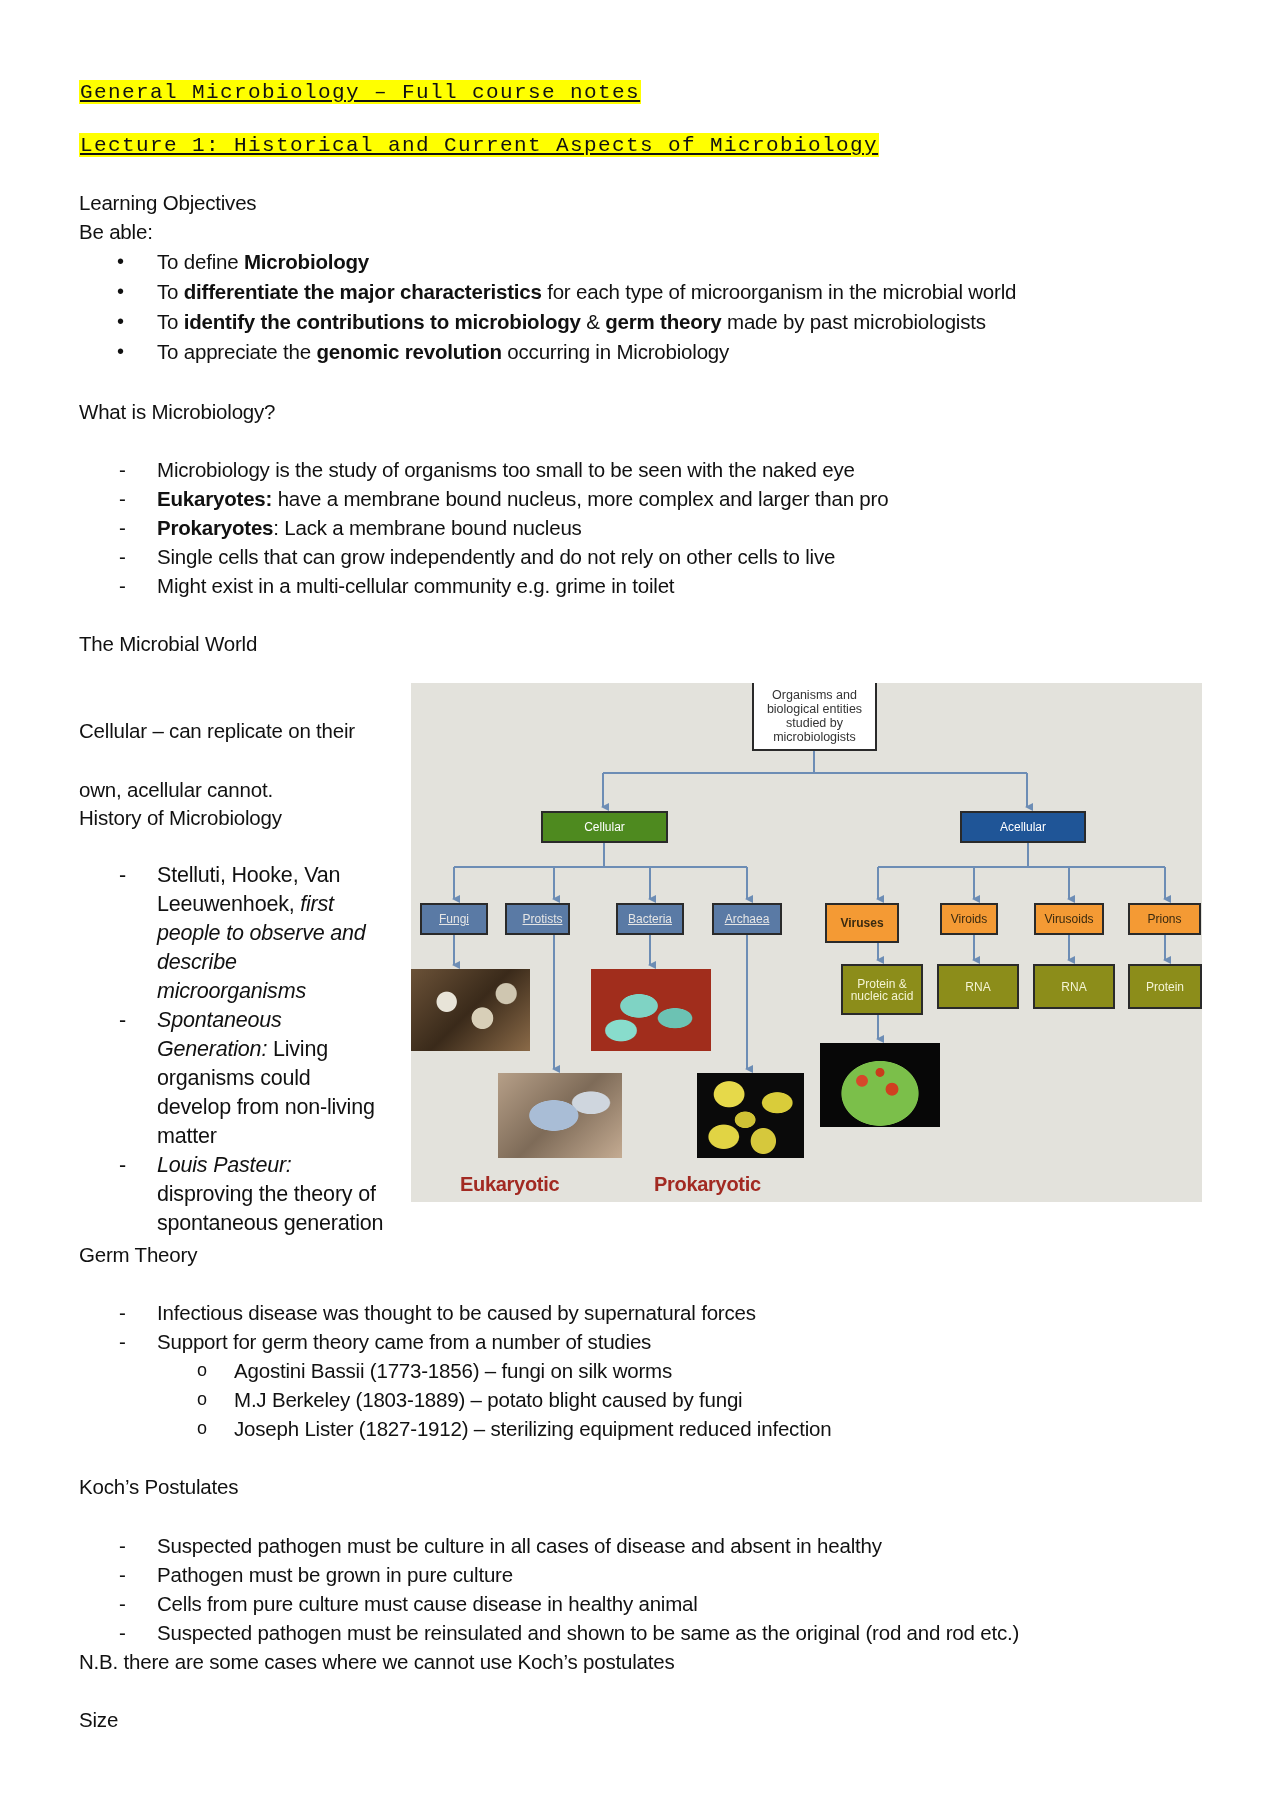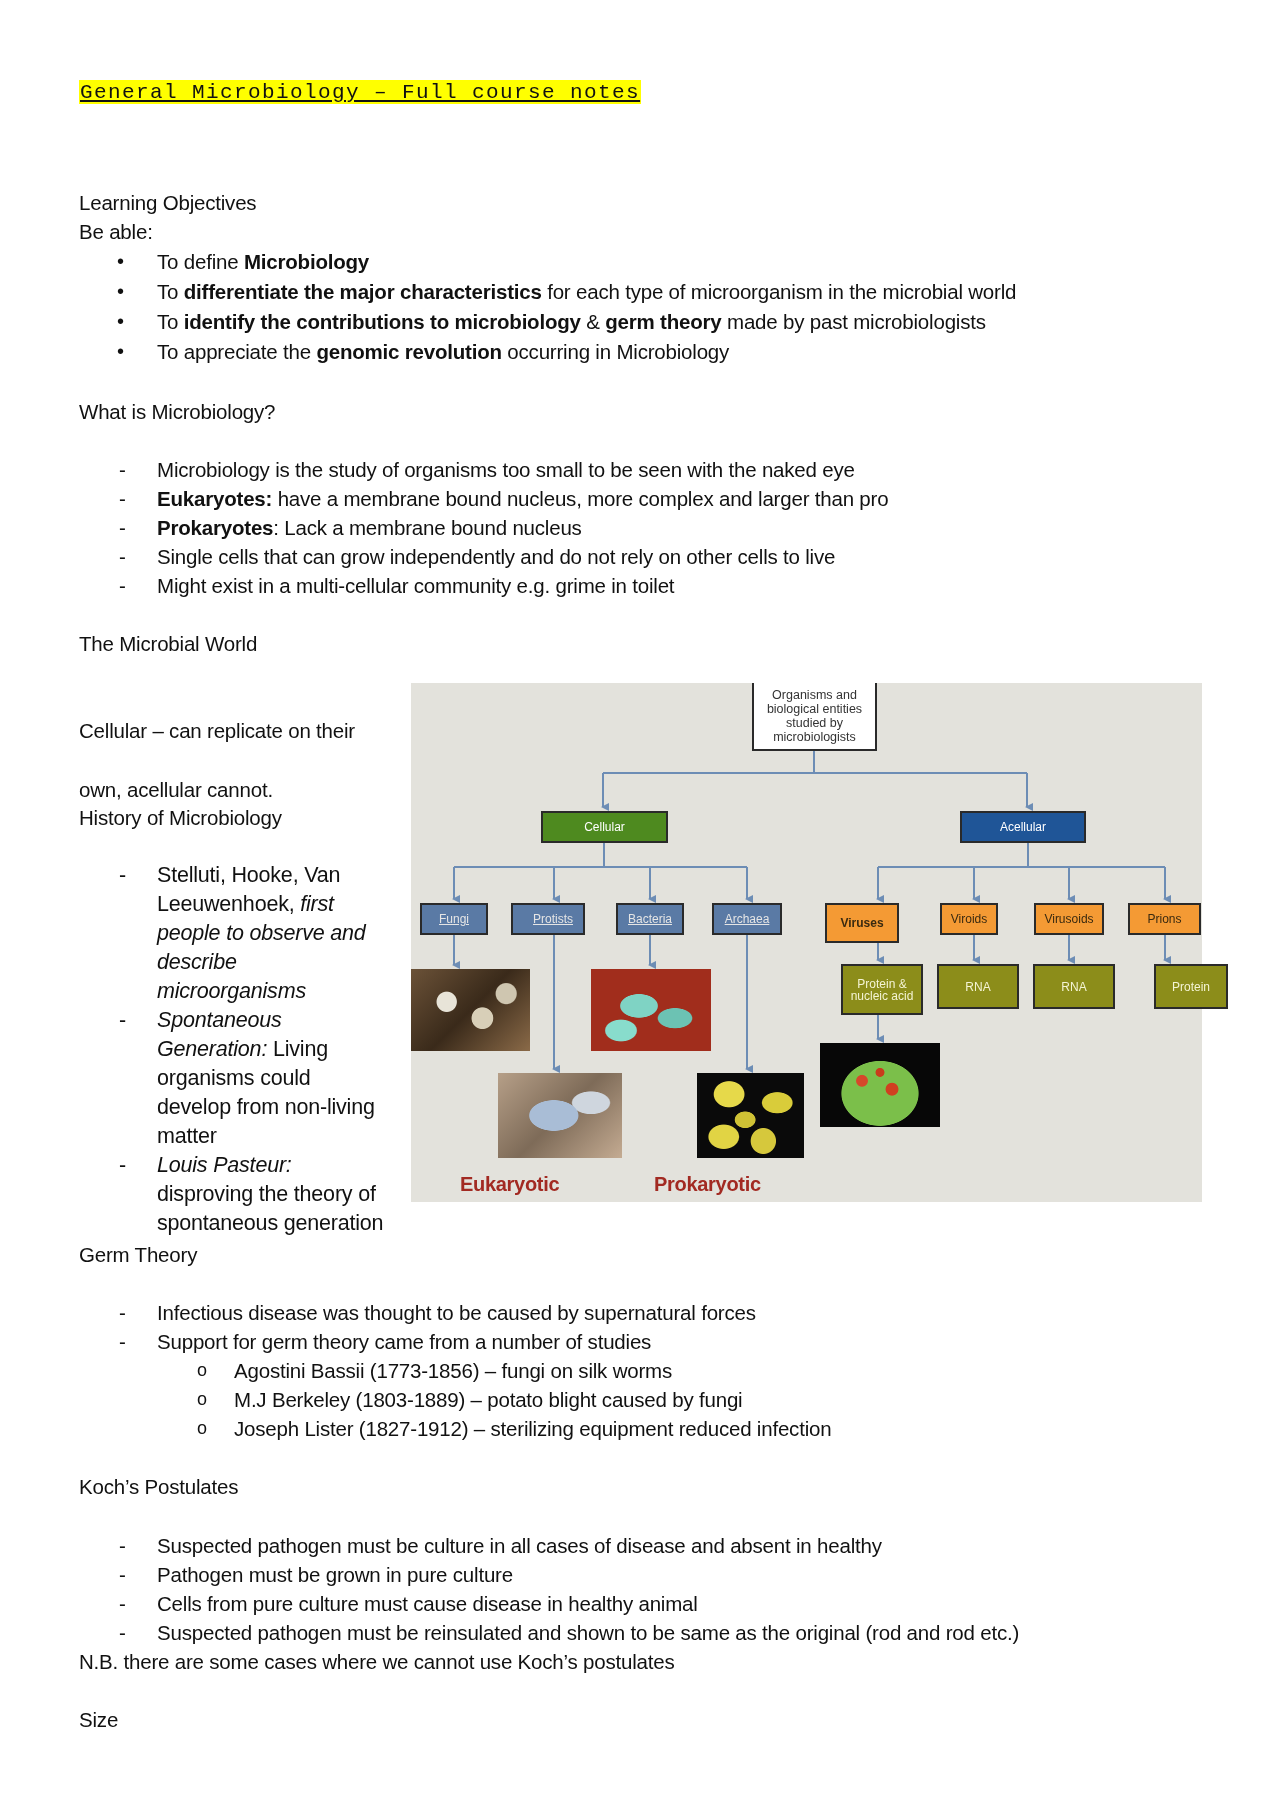--- a/index.html
+++ b/index.html
@@ -32,20 +32,23 @@
   .img { position: absolute; overflow: hidden; }
   .label-red { position: absolute; font-size: 20px; font-weight: bold; color: #a22a22; letter-spacing: -0.3px; }
 </style>
 </head>
 <body>
 
 <div class="page">
 
   <div class="line mono" style="top:78px;">
     <span class="hl">General Microbiology – Full course notes</span>
+  </div>
+  <div class="line mono" style="top:131px;">
+    <span class="hl">Lecture 1: Historical and Current Aspects of Microbiology</span>
   </div>
 
   <div class="line" style="top:188px;">Learning Objectives</div>
   <div class="line" style="top:217px;">Be able:</div>
 
   <div class="bullet" style="top:247px;left:0;width:1280px;">
     <span class="dot">•</span>
     <span class="txt"><span>To define </span><b>Microbiology</b></span>
   </div>
   <div class="bullet" style="top:277px;left:0;width:1280px;">
@@ -169,33 +172,33 @@
         <line x1="754" y1="251" x2="754" y2="277" marker-end="url(#arr)"></line>
         <line x1="467" y1="330" x2="467" y2="356" marker-end="url(#arr)"></line>
       </g>
     </svg>
 
     <div class="box root" style="left:341px;top:0;width:125px;height:68px;padding:2px 4px;">Organisms and biological entities studied by microbiologists</div>
     <div class="box green" style="left:130px;top:128px;width:127px;height:32px;">Cellular</div>
     <div class="box blue" style="left:549px;top:128px;width:126px;height:32px;">Acellular</div>
 
     <div class="box slate" style="left:9px;top:220px;width:68px;height:32px;">Fungi</div>
-    <div class="box slate" style="left:100px;top:220px;width:74px;height:32px;padding-left:10px;">Protists</div>
+    <div class="box slate" style="left:94px;top:220px;width:65px;height:32px;padding-left:10px;">Protists</div>
     <div class="box slate" style="left:205px;top:220px;width:68px;height:32px;">Bacteria</div>
     <div class="box slate" style="left:301px;top:220px;width:70px;height:32px;">Archaea</div>
 
     <div class="box orange" style="left:414px;top:220px;width:74px;height:40px;font-weight:bold;">Viruses</div>
     <div class="box orange" style="left:529px;top:220px;width:58px;height:32px;">Viroids</div>
     <div class="box orange" style="left:623px;top:220px;width:70px;height:32px;">Virusoids</div>
     <div class="box orange" style="left:717px;top:220px;width:73px;height:32px;">Prions</div>
 
     <div class="box olive" style="left:430px;top:281px;width:82px;height:51px;padding:0 6px;">Protein &amp; nucleic acid</div>
     <div class="box olive" style="left:526px;top:281px;width:82px;height:45px;">RNA</div>
     <div class="box olive" style="left:622px;top:281px;width:82px;height:45px;">RNA</div>
-    <div class="box olive" style="left:717px;top:281px;width:74px;height:45px;margin-left:26px;">Protein</div>
+    <div class="box olive" style="left:717px;top:281px;width:74px;height:45px;">Protein</div>
 
     <div class="img" style="left:0;top:286px;width:119px;height:82px;background:radial-gradient(circle at 30% 40%, #e8e4d8 0 10%, transparent 11%), radial-gradient(circle at 60% 60%, #d8cfb8 0 12%, transparent 13%), radial-gradient(circle at 80% 30%, #cfc6b0 0 9%, transparent 10%), linear-gradient(135deg,#6b5238,#3a2a1a 50%,#8a6a48);"></div>
     <div class="img" style="left:180px;top:286px;width:120px;height:82px;background:radial-gradient(ellipse at 40% 45%, #7fd3c4 0 18%, transparent 19%), radial-gradient(ellipse at 70% 60%, #6cc2b3 0 14%, transparent 15%), radial-gradient(ellipse at 25% 75%, #88dccc 0 12%, transparent 13%), #a12d1c;"></div>
     <div class="img" style="left:87px;top:390px;width:124px;height:85px;background:radial-gradient(ellipse at 45% 50%, #a9bdd6 0 25%, transparent 26%), radial-gradient(ellipse at 75% 35%, #cfd6de 0 14%, transparent 15%), linear-gradient(135deg,#b69f88,#7e6b58 50%,#c4ab92);"></div>
     <div class="img" style="left:286px;top:390px;width:107px;height:85px;background:radial-gradient(ellipse at 30% 25%, #e6d94a 0 14%, transparent 15%), radial-gradient(ellipse at 75% 35%, #d9cc3a 0 13%, transparent 14%), radial-gradient(ellipse at 45% 55%, #cfc235 0 12%, transparent 13%), radial-gradient(ellipse at 25% 75%, #e1d444 0 13%, transparent 14%), radial-gradient(ellipse at 62% 80%, #d6c83c 0 13%, transparent 14%), #0a0a0a;"></div>
     <div class="img" style="left:409px;top:360px;width:120px;height:84px;background:radial-gradient(circle at 35% 45%, #d6482a 0 6%, transparent 7%), radial-gradient(circle at 60% 55%, #d04020 0 7%, transparent 8%), radial-gradient(circle at 50% 35%, #c83c1c 0 5%, transparent 6%), radial-gradient(ellipse at 50% 60%, #7bbf4a 0 45%, transparent 46%), #070707;"></div>
 
     <div class="label-red" style="left:49px;top:490px;">Eukaryotic</div>
     <div class="label-red" style="left:243px;top:490px;">Prokaryotic</div>
   </div>

